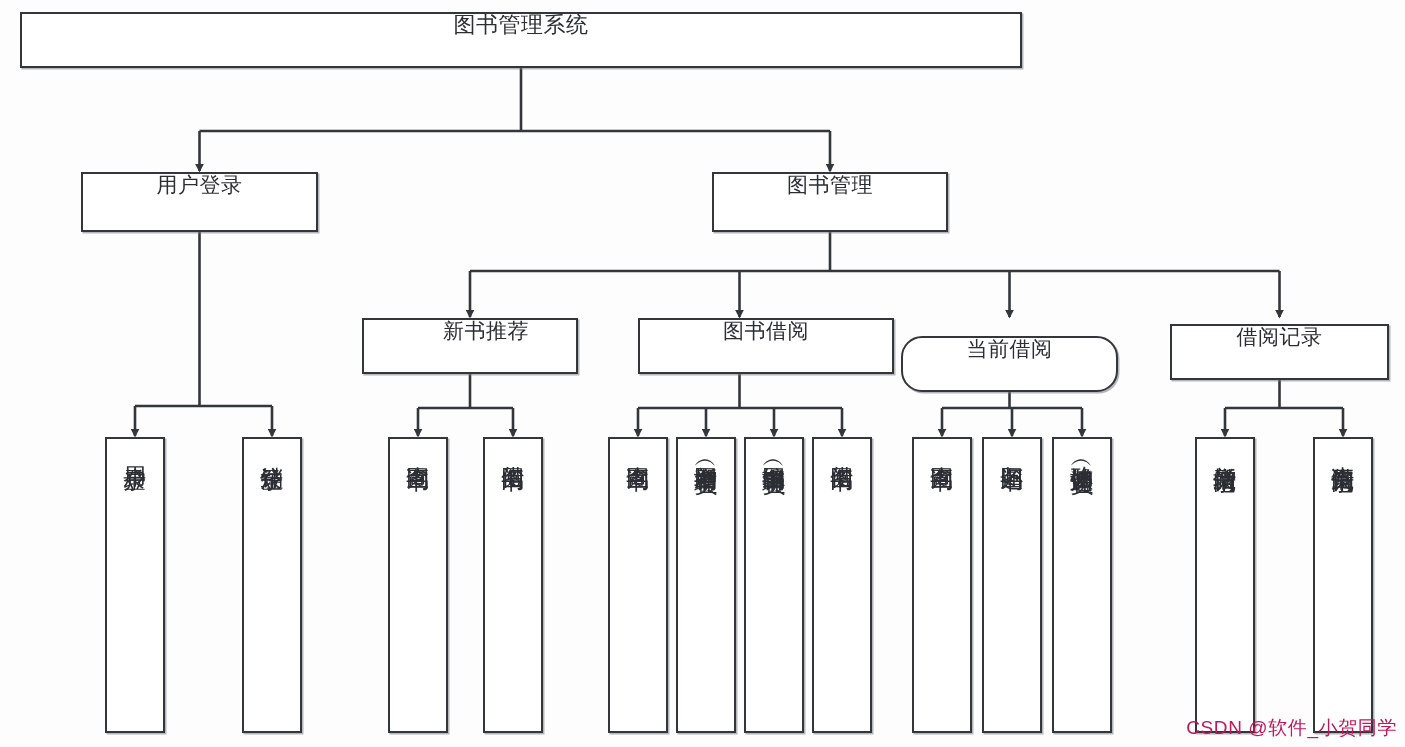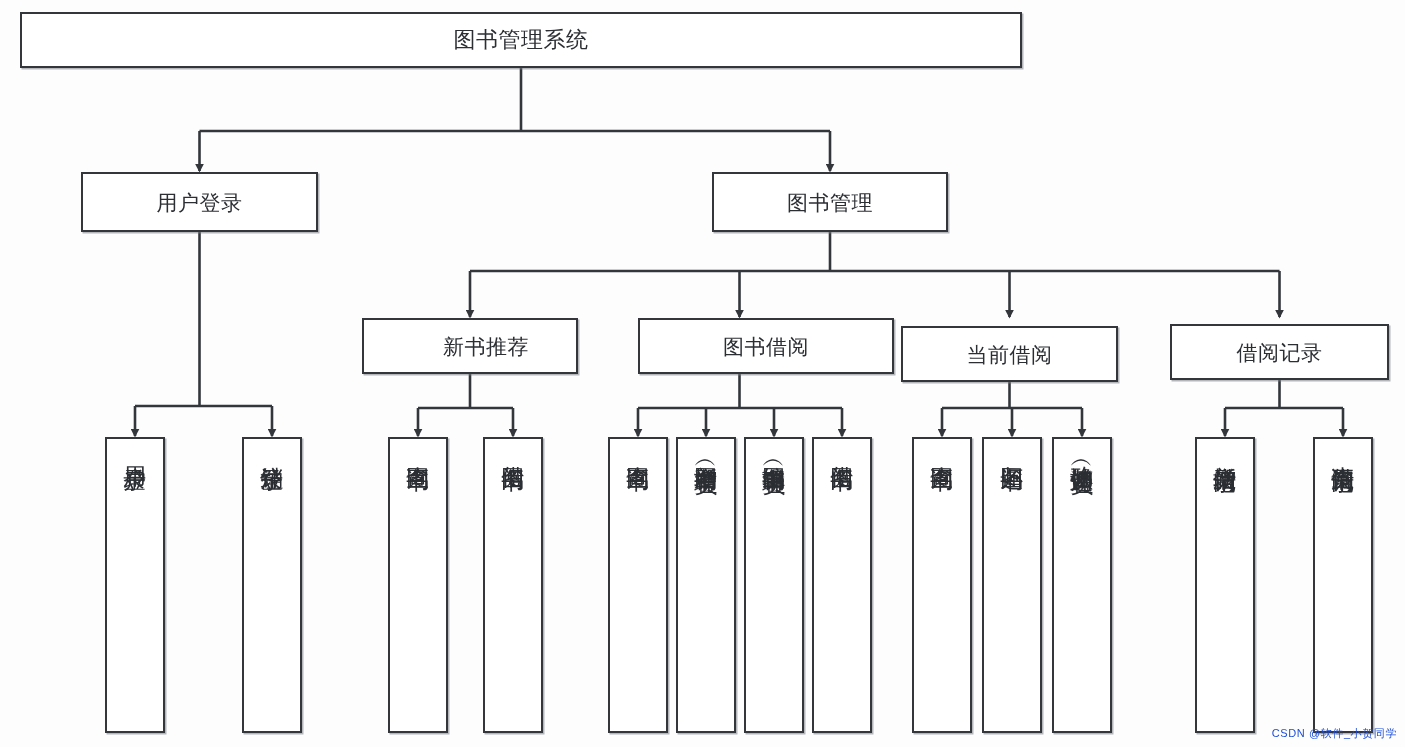--- a/index.html
+++ b/index.html
@@ -14,21 +14,21 @@
 
   svg.connectors{position:absolute;left:0;top:0;width:1405px;height:747px;pointer-events:none;}
 
   .node{
     position:absolute;
     box-sizing:border-box;
     background:#ffffff;
     border:2px solid #33363b;
     box-shadow:1.5px 1.5px 0 0 rgba(120,124,130,.55);
     display:flex;
-    align-items:center;
+    align-items:flex-start;
     justify-content:center;
     color:#2b2e33;
   }
   .node .label{
     display:block;
     white-space:nowrap;
     letter-spacing:.5px;
   }
   
   .node.h .label{font-size:21px;line-height:1;}
@@ -46,22 +46,22 @@
     font-size:23px;
     line-height:1.06;
     letter-spacing:1px;
     white-space:nowrap;
   }
 
   #watermark{
     position:absolute;
     right:8px;
     bottom:6px;
-    font-size:11px;
-    color:#1d4ed8;
+    font-size:19px;
+    color:#be185d;
     letter-spacing:.6px;
     white-space:nowrap;
     user-select:none;
   }
 </style>
 </head>
 <body>
 
 <div id="diagram-root">
 
@@ -141,21 +141,21 @@
       </div>
       <div class="node v" style="left: 676px; top: 437px; width: 60px; height: 296px;">
         <span class="label">新增图书（管理员）</span>
       </div>
       <div class="node v" style="left: 744px; top: 437px; width: 60px; height: 296px;">
         <span class="label">编辑图书（管理员）</span>
       </div>
       <div class="node v" style="left: 812px; top: 437px; width: 60px; height: 296px;">
         <span class="label">借阅图书</span>
       </div>
-      <div class="node h" style="left: 901px; top: 326px; width: 217px; height: 56px;">
+      <div class="node h" style="left: 901px; top: 336px; width: 217px; height: 56px; border-radius: 21px;">
         <span class="label">当前借阅</span>
       </div>
       <div class="node v" style="left: 912px; top: 437px; width: 60px; height: 296px;">
         <span class="label">查询图书</span>
       </div>
       <div class="node v" style="left: 982px; top: 437px; width: 60px; height: 296px;">
         <span class="label">归还图书</span>
       </div>
       <div class="node v" style="left: 1052px; top: 437px; width: 60px; height: 296px;">
         <span class="label">确认归还（管理员）</span>

